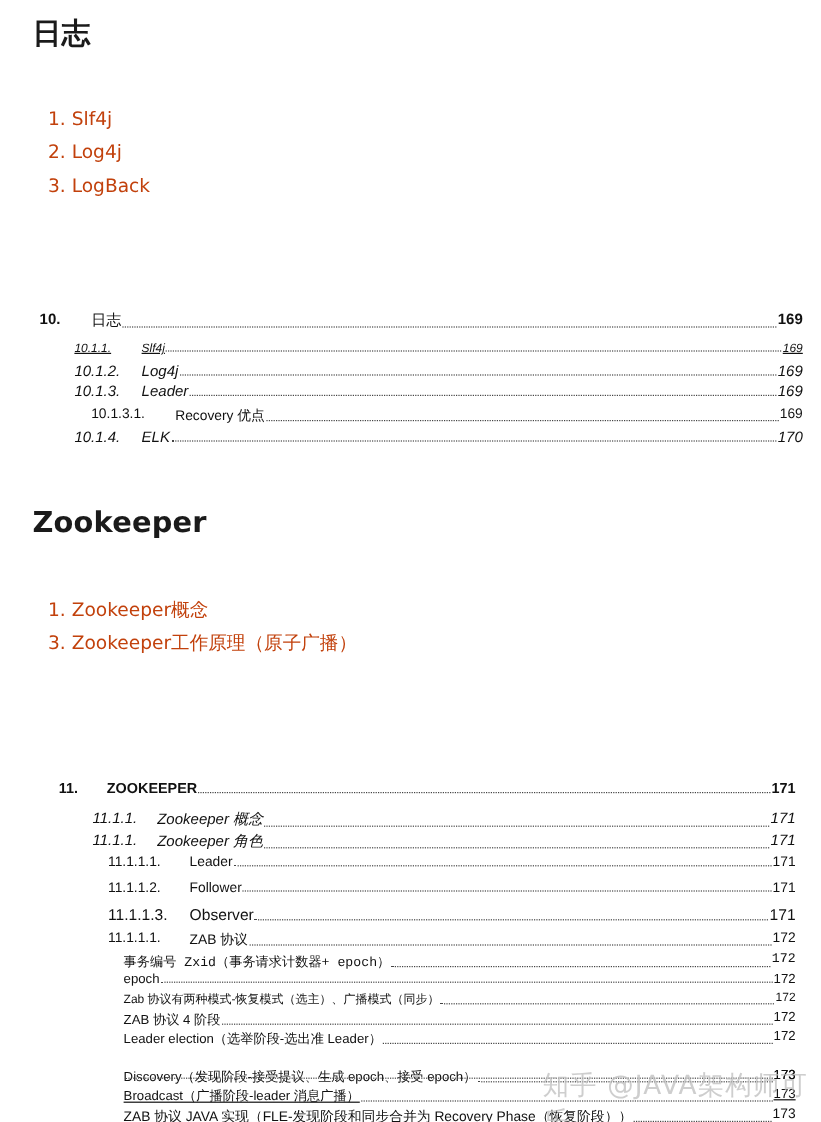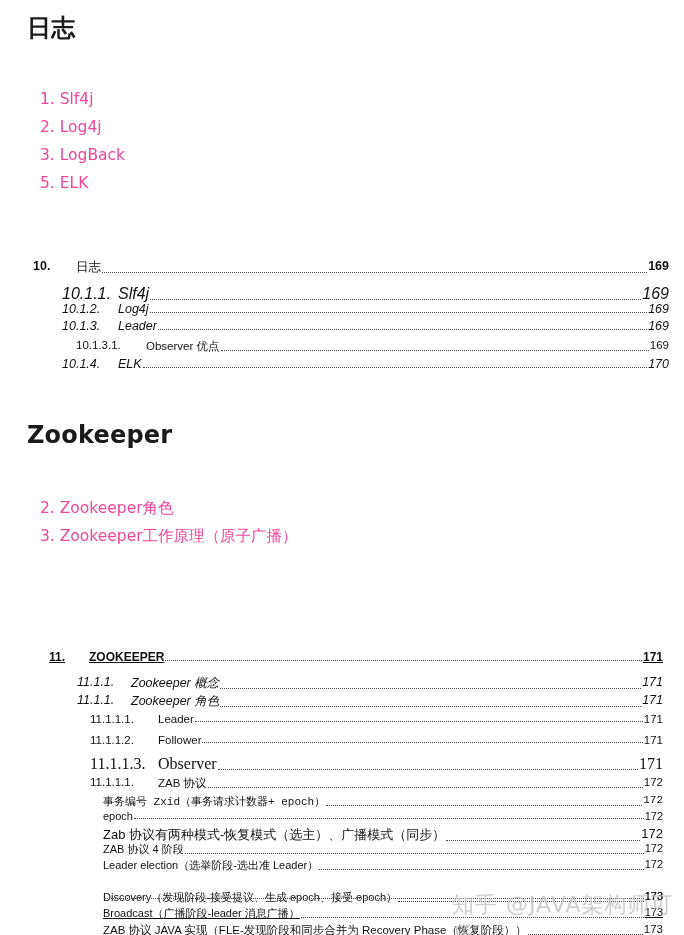--- a/index.html
+++ b/index.html
@@ -6,21 +6,21 @@
   body {
     width: 684px; height: 935px; background: #ffffff; position: relative; overflow: hidden;
     color: #222; font-family: "DejaVu Sans", "Liberation Sans", sans-serif;
   }
   .h1 {
     position: absolute; left: 27px; font-weight: bold; font-size: 24px; color: #1a1a1a;
     font-family: "DejaVu Sans", sans-serif; letter-spacing: 0.2px;
   }
   .olist { position: absolute; left: 40px; margin: 0; padding: 0; list-style: none; }
   .olist li {
-    font-size: 15.5px; line-height: 28px; color: #ec4899; font-family: "DejaVu Sans", sans-serif;
+    font-size: 15.5px; line-height: 28px; color: #c2410c; font-family: "DejaVu Sans", sans-serif;
   }
   .toc { position: absolute; font-family: "Liberation Sans", sans-serif; color: #111; }
   .row { position: absolute; display: flex; align-items: flex-start; white-space: nowrap; }
   .row .num { display: inline-block; }
   .row .title { display: inline-block; }
   .row .dots {
     flex: 1; overflow: hidden; margin: 0 1px; border-bottom: 1.2px dotted #444; height: 0;
     align-self: flex-end; margin-bottom: 3px;
   }
   .row .page { display: inline-block; }
@@ -32,70 +32,69 @@
   }
 </style>
 </head>
 <body>
 
 <div class="h1" style="top:12px;">日志</div>
 <ol class="olist" style="top:85px;">
   <li>1. Slf4j</li>
   <li>2. Log4j</li>
   <li>3. LogBack</li>
-  <li>5. ELK</li>
 </ol>
 
 <div class="toc">
   <div class="row b" style="left:33px; width:636px; top:259px; font-size:12.5px;">
     <span class="num" style="width:43px;">10.</span>
     <span class="title" style="font-weight:normal;">日志</span>
     <span class="dots"></span>
     <span class="page">169</span>
   </div>
-  <div class="row i" style="left:62px; width:607px; top:285px; font-size:16px;">
+  <div class="row i" style="left:62px; width:607px; top:285px; font-size:10px;text-decoration:underline;">
     <span class="num" style="width:56px;">10.1.1.</span>
     <span class="title">Slf4j</span>
     <span class="dots"></span>
     <span class="page">169</span>
   </div>
   <div class="row i" style="left:62px; width:607px; top:302px; font-size:12.5px;">
     <span class="num" style="width:56px;">10.1.2.</span>
     <span class="title">Log4j</span>
     <span class="dots"></span>
     <span class="page">169</span>
   </div>
   <div class="row i" style="left:62px; width:607px; top:319px; font-size:12.5px;">
     <span class="num" style="width:56px;">10.1.3.</span>
     <span class="title">Leader</span>
     <span class="dots"></span>
     <span class="page">169</span>
   </div>
   <div class="row" style="left:76px; width:593px; top:339px; font-size:11.5px;">
     <span class="num" style="width:70px;">10.1.3.1.</span>
-    <span class="title">Observer 优点</span>
+    <span class="title">Recovery 优点</span>
     <span class="dots"></span>
     <span class="page">169</span>
   </div>
   <div class="row i" style="left:62px; width:607px; top:357px; font-size:12.5px;">
     <span class="num" style="width:56px;">10.1.4.</span>
     <span class="title">ELK</span>
     <span class="dots"></span>
     <span class="page">170</span>
   </div>
 </div>
 
 <div class="h1" style="top:421px;">Zookeeper</div>
 <ol class="olist" style="top:494px;">
-  <li>2. Zookeeper角色</li>
+  <li>1. Zookeeper概念</li>
   <li>3. Zookeeper工作原理（原子广播）</li>
 </ol>
 
 <div class="toc">
-  <div class="row b" style="left:49px; width:614px; top:650px; font-size:12px;text-decoration:underline;">
+  <div class="row b" style="left:49px; width:614px; top:650px; font-size:12px;">
     <span class="num" style="width:40px;">11.</span>
     <span class="title">ZOOKEEPER</span>
     <span class="dots"></span>
     <span class="page">171</span>
   </div>
   <div class="row i" style="left:77px; width:586px; top:675px; font-size:12.5px;">
     <span class="num" style="width:54px;">11.1.1.</span>
     <span class="title">Zookeeper 概念</span>
     <span class="dots"></span>
     <span class="page">171</span>
@@ -111,21 +110,21 @@
     <span class="title">Leader</span>
     <span class="dots"></span>
     <span class="page">171</span>
   </div>
   <div class="row" style="left:90px; width:573px; top:734px; font-size:11.5px;">
     <span class="num" style="width:68px;">11.1.1.2.</span>
     <span class="title">Follower</span>
     <span class="dots"></span>
     <span class="page">171</span>
   </div>
-  <div class="row" style="left:90px; width:573px; top:755px; font-size:16px;font-family:Liberation Serif, serif;">
+  <div class="row" style="left:90px; width:573px; top:755px; font-size:13px;">
     <span class="num" style="width:68px;">11.1.1.3.</span>
     <span class="title">Observer</span>
     <span class="dots"></span>
     <span class="page">171</span>
   </div>
   <div class="row" style="left:90px; width:573px; top:776px; font-size:11.5px;">
     <span class="num" style="width:68px;">11.1.1.1.</span>
     <span class="title">ZAB 协议</span>
     <span class="dots"></span>
     <span class="page">172</span>
@@ -133,21 +132,21 @@
   <div class="row" style="left:103px; width:560px; top:794px; font-size:11px;font-family:Liberation Mono, monospace;">
     <span class="title">事务编号 Zxid（事务请求计数器+ epoch）</span>
     <span class="dots"></span>
     <span class="page">172</span>
   </div>
   <div class="row" style="left:103px; width:560px; top:810px; font-size:11px;">
     <span class="title">epoch</span>
     <span class="dots"></span>
     <span class="page">172</span>
   </div>
-  <div class="row" style="left:103px; width:560px; top:826px; font-size:13px;">
+  <div class="row" style="left:103px; width:560px; top:826px; font-size:10px;">
     <span class="title">Zab 协议有两种模式-恢复模式（选主）、广播模式（同步）</span>
     <span class="dots"></span>
     <span class="page">172</span>
   </div>
   <div class="row" style="left:103px; width:560px; top:842px; font-size:11px;">
     <span class="title">ZAB 协议 4 阶段</span>
     <span class="dots"></span>
     <span class="page">172</span>
   </div>
   <div class="row" style="left:103px; width:560px; top:858px; font-size:11px;">

